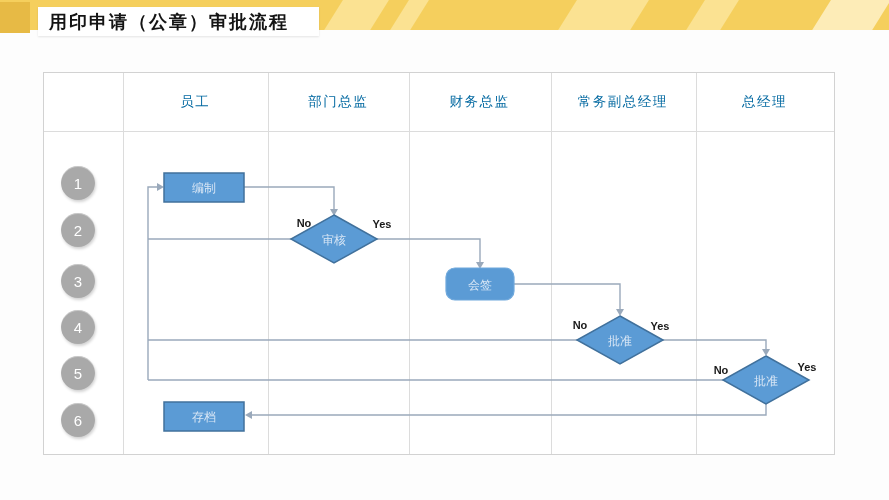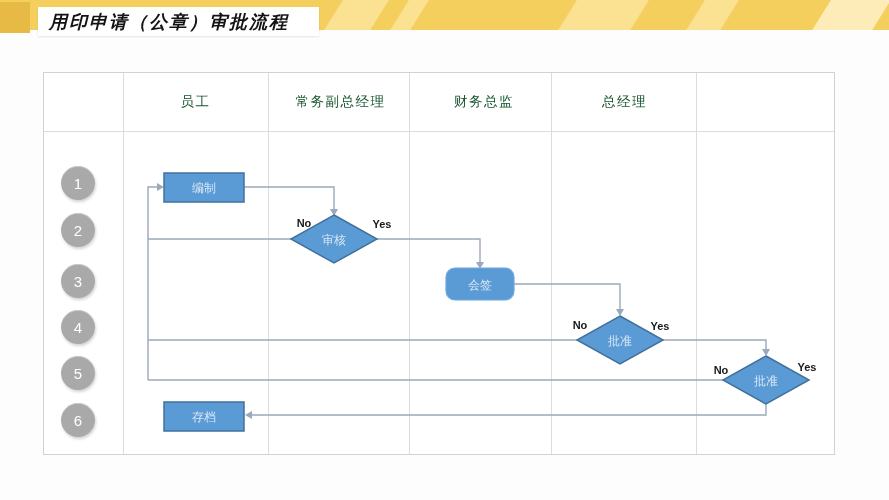--- a/index.html
+++ b/index.html
@@ -11,31 +11,31 @@
   .band .stripe{position:absolute;top:-5px;height:45px;background:rgba(255,242,190,.55);transform:skewX(-32deg);}
   .stripe.s1{left:332px;width:46px;}
   .stripe.s2{left:398px;width:20px;}
   .stripe.s3{left:566px;width:72px;}
   .stripe.s4{left:694px;width:34px;}
   .stripe.s5{left:820px;width:60px;background:rgba(255,246,214,.75);}
   .corner{position:absolute;left:0;top:2px;width:30px;height:31px;background:#E7BA45;}
   .title-pill{position:absolute;left:38px;top:7px;width:281px;height:29px;background:#FFFFFF;
               display:flex;align-items:center;box-shadow:0 1px 2px rgba(0,0,0,.10);}
   .title-pill h1{margin:0 0 0 11px;font-size:18px;line-height:1;letter-spacing:2px;color:#141414;
-                 font-weight:bold;white-space:nowrap;font-style:italic;}
+                 font-weight:bold;white-space:nowrap;}
 
   
   .table{position:absolute;left:43px;top:72px;width:792px;height:383px;background:#FFFFFF;
          border:1px solid #D2D2D2;box-sizing:border-box;}
   .vline{position:absolute;top:0;bottom:0;width:1px;background:#DCDCDC;}
   .hline{position:absolute;left:0;right:0;top:58px;height:1px;background:#DCDCDC;}
   .lane-row{position:absolute;left:0;top:0;right:0;height:58px;display:flex;}
   .lane-cell{display:flex;align-items:center;justify-content:center;
              font-family:"Liberation Serif","DejaVu Serif",serif;
-             font-size:13.5px;color:#14532d;letter-spacing:1.5px;}
+             font-size:13.5px;color:#0369a1;letter-spacing:1.5px;}
   .c0{width:79px;} .c1{width:145px;} .c2{width:141px;} .c3{width:142px;} .c4{width:145px;} .c5{width:139px;font-family:Liberation Serif, serif;}
 
   
   .step-circle{position:absolute;left:61px;width:34px;height:34px;border-radius:50%;
                background:#A9A9A9;color:#FFFFFF;font-size:15px;display:flex;align-items:center;
                justify-content:center;box-shadow:inset 0 1px 0 rgba(255,255,255,.35),1px 2px 3px rgba(0,0,0,.18);}
 
   
   .flow-layer{position:absolute;left:0;top:0;z-index:5;}
   .node-text{font-family:"Liberation Sans","DejaVu Sans",sans-serif;font-size:12px;fill:#D8E6F5;text-anchor:middle;}
@@ -54,22 +54,23 @@
 </div>
 <div class="corner"></div>
 <div class="title-pill">
   <h1>用印申请（公章）审批流程</h1>
 </div>
 
 <div class="table">
   <div class="lane-row">
     <div class="lane-cell c0"></div>
     <div class="lane-cell c1">员工</div>
+    <div class="lane-cell c2">部门总监</div>
+    <div class="lane-cell c3">财务总监</div>
     <div class="lane-cell c4">常务副总经理</div>
-    <div class="lane-cell c3">财务总监</div>
     <div class="lane-cell c5">总经理</div>
   </div>
   <div class="hline"></div>
   <div class="vline" style="left:79px"></div>
   <div class="vline" style="left:224px"></div>
   <div class="vline" style="left:365px"></div>
   <div class="vline" style="left:507px"></div>
   <div class="vline" style="left:652px"></div>
 </div>
 

